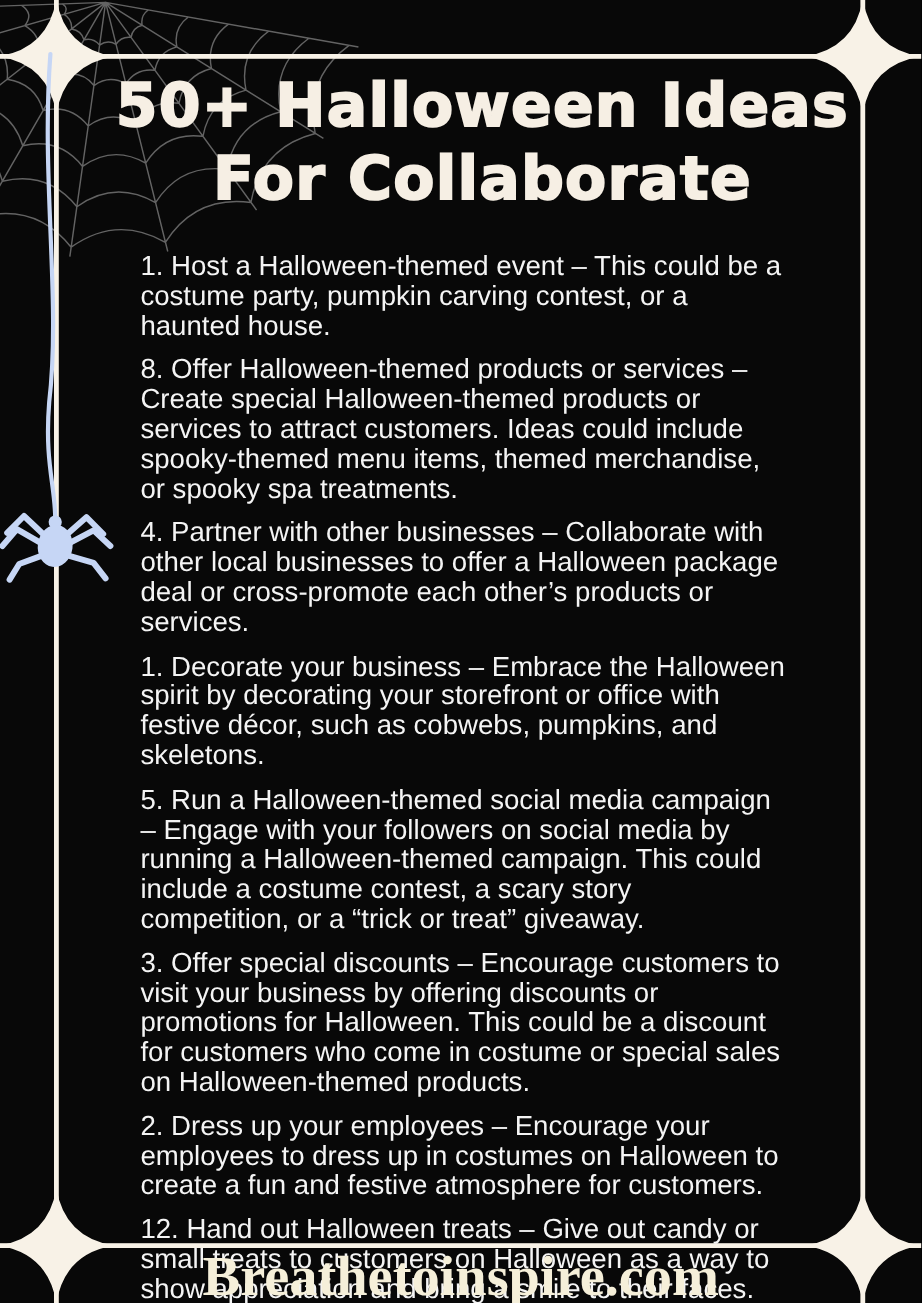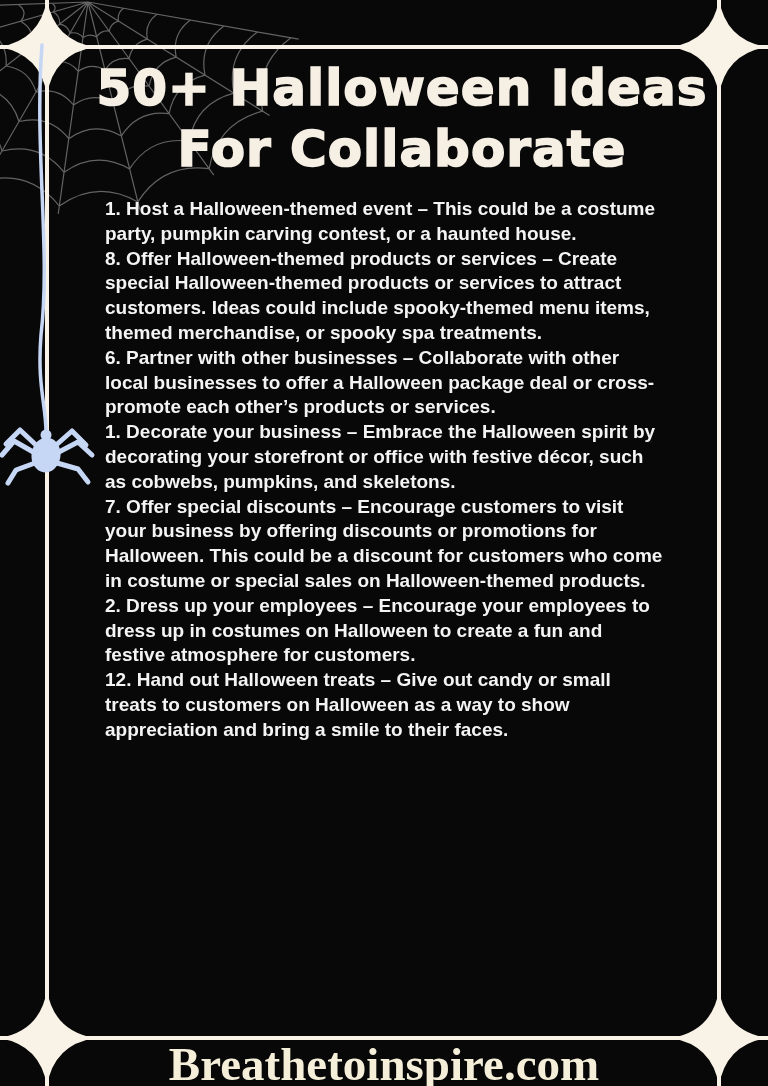--- a/index.html
+++ b/index.html
@@ -38,23 +38,23 @@
     font-size:50px;line-height:61px;
     letter-spacing:1px;
     color:var(--title,#f6efe4);
     -webkit-text-stroke:1.6px var(--title,#f6efe4);
     white-space:nowrap;
     margin-left:18px;
   }
   
   .content{position:absolute;left:105px;top:197px;width:562px;}
   .content p{
-    margin:0;
-    font-weight:bold;
-    font-size:19px;line-height:24.8px;
+    margin:12px;
+    font-weight:normal;
+    font-size:23px;line-height:24.8px;
     color:var(--body,#f4f4f4);
   }
   
   .footer{
     position:absolute;left:0;top:1041px;width:768px;
     text-align:center;
     font-family:"Liberation Serif",serif;
     font-weight:bold;
     font-size:47px;line-height:46px;
     color:var(--footer,#f5efd9);
@@ -107,22 +107,23 @@
   </svg>
 
   <div class="title">
     <div>50+ Halloween Ideas</div>
     <div>For Collaborate</div>
   </div>
 
   <div class="content">
     <p>1. Host a Halloween-themed event – This could be a costume party, pumpkin carving contest, or a haunted house.</p>
     <p>8. Offer Halloween-themed products or services – Create special Halloween-themed products or services to attract customers. Ideas could include spooky-themed menu items, themed merchandise, or spooky spa treatments.</p>
-    <p>6. Partner with other businesses – Collaborate with other local businesses to offer a Halloween package deal or cross-promote each other’s products or services.</p>
+    <p>4. Partner with other businesses – Collaborate with other local businesses to offer a Halloween package deal or cross-promote each other’s products or services.</p>
     <p>1. Decorate your business – Embrace the Halloween spirit by decorating your storefront or office with festive décor, such as cobwebs, pumpkins, and skeletons.</p>
-    <p>7. Offer special discounts – Encourage customers to visit your business by offering discounts or promotions for Halloween. This could be a discount for customers who come in costume or special sales on Halloween-themed products.</p>
+    <p>5. Run a Halloween-themed social media campaign – Engage with your followers on social media by running a Halloween-themed campaign. This could include a costume contest, a scary story competition, or a “trick or treat” giveaway.</p>
+    <p>3. Offer special discounts – Encourage customers to visit your business by offering discounts or promotions for Halloween. This could be a discount for customers who come in costume or special sales on Halloween-themed products.</p>
     <p>2. Dress up your employees – Encourage your employees to dress up in costumes on Halloween to create a fun and festive atmosphere for customers.</p>
     <p>12. Hand out Halloween treats – Give out candy or small treats to customers on Halloween as a way to show appreciation and bring a smile to their faces.</p>
   </div>
 
   <div class="footer">Breathetoinspire.com</div>
 
 </div>
 
 </body></html>

